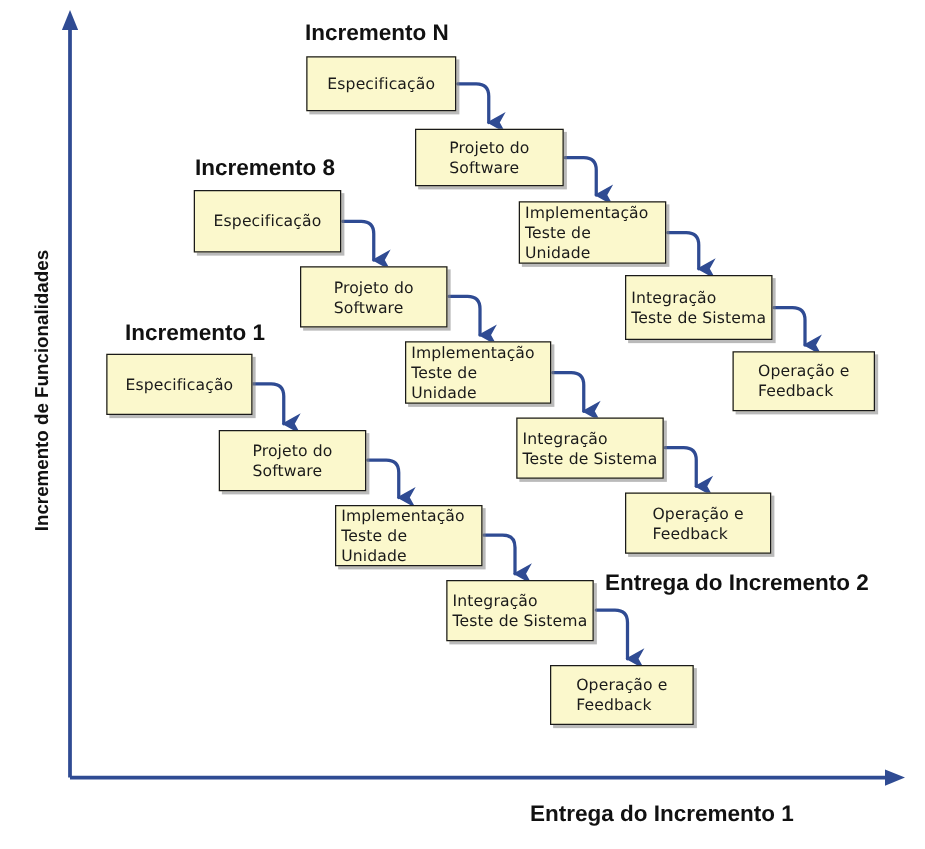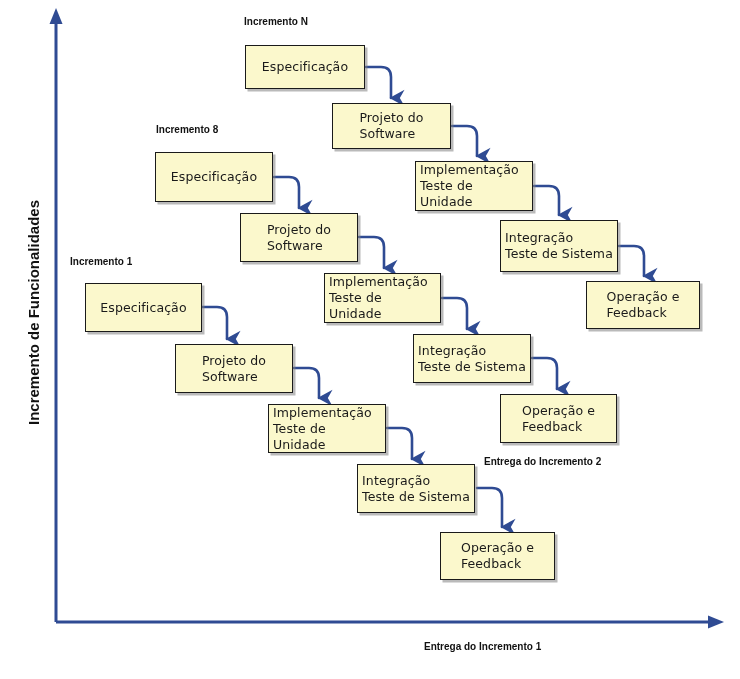--- a/index.html
+++ b/index.html
@@ -47,21 +47,21 @@
     line-height: 1.28;
     letter-spacing: 0.1px;
     padding: 2px 4px;
     white-space: pre-line;
   }
 
   
   .inc-label {
     position: absolute;
     font-family: "Liberation Sans", sans-serif;
-    font-size: 10px;
+    font-size: 18px;
     font-weight: bold;
     color: #111111;
     white-space: nowrap;
     z-index: 4;
   }
 
   
   .axis-title-x {
     position: absolute;
     font-family: "Liberation Sans", sans-serif;
@@ -150,21 +150,21 @@
 Teste de Unidade</div>
 
   <div class="node" style="left:413px; top:334px; width:118px; height:49px;">Integração
 Teste de Sistema</div>
 
   <div class="node" style="left:500px; top:394px; width:117px; height:49px;">Operação e
 Feedback</div>
 
   <div class="inc-label" style="left:484px; top:456px;">Entrega do Incremento 2</div>
 
-  <div class="inc-label" style="left:70px; top:256px;">Incremento 1</div>
+  <div class="inc-label" style="left:100px; top:256px;">Incremento 1</div>
 
   <div class="node" style="left:85px; top:283px; width:117px; height:49px;">Especificação</div>
 
   <div class="node" style="left:175px; top:344px; width:118px; height:49px;">Projeto do
 Software</div>
 
   <div class="node" style="left:268px; top:404px; width:118px; height:49px;">Implementação
 Teste de Unidade</div>
 
   <div class="node" style="left:357px; top:464px; width:118px; height:49px;">Integração

